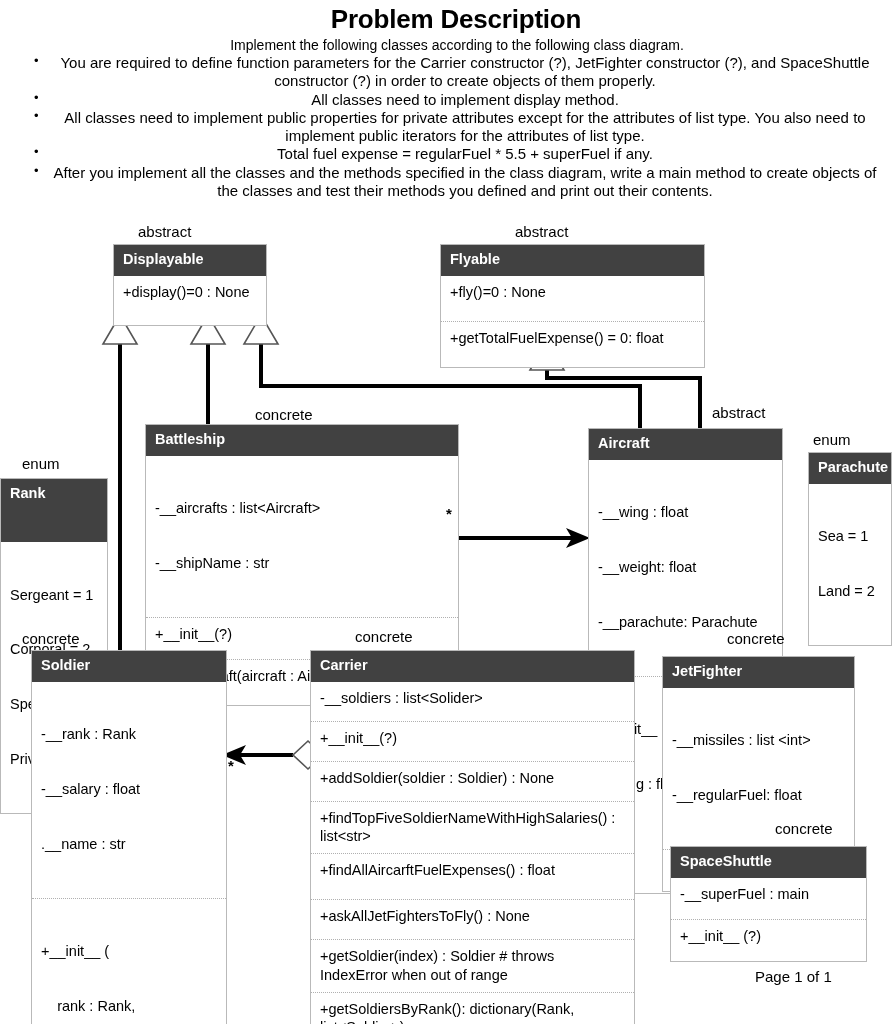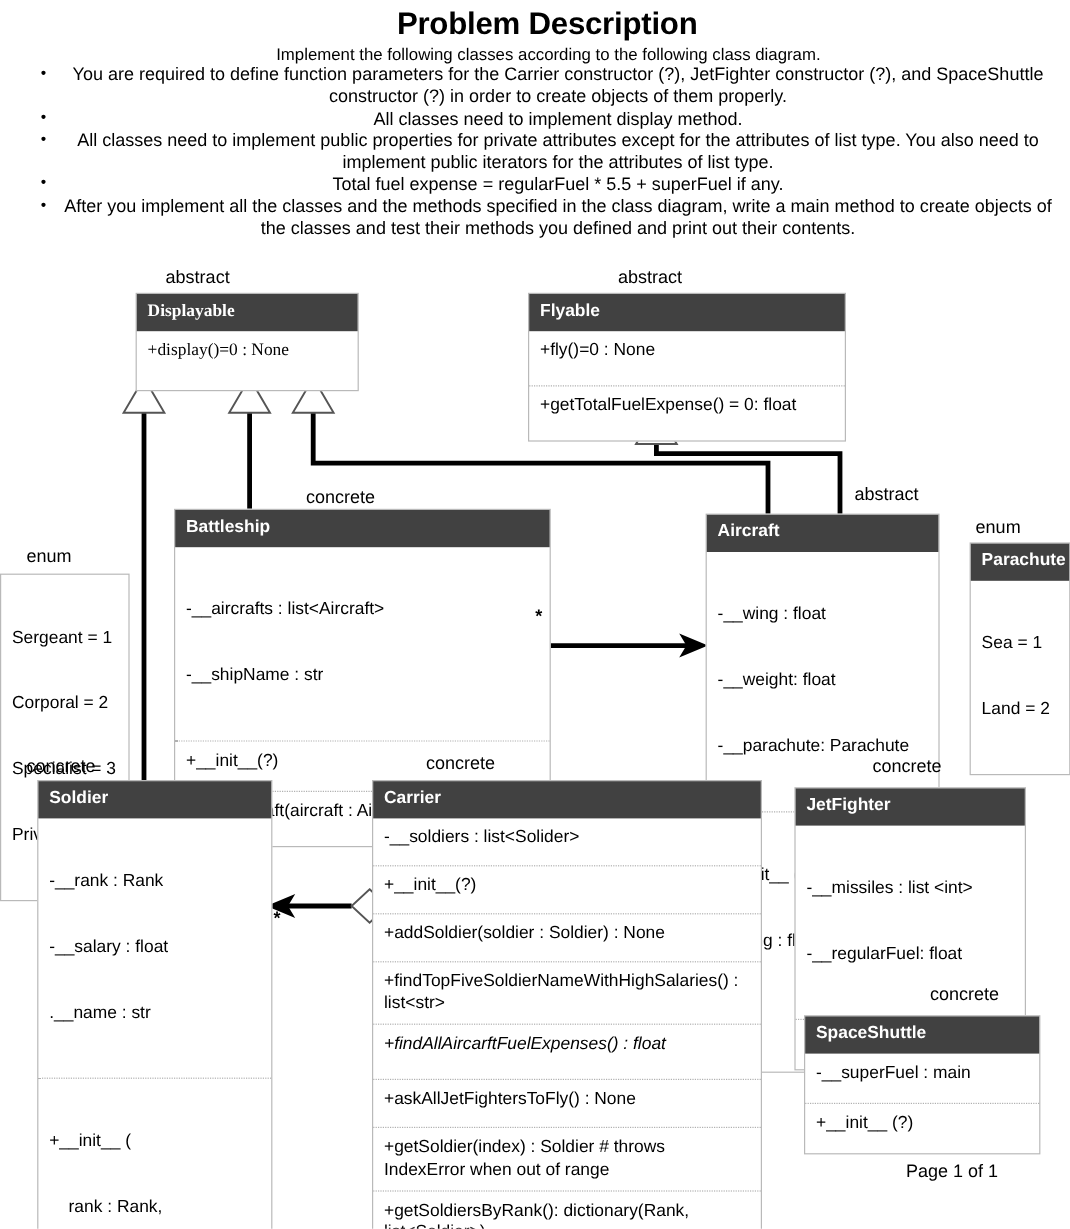--- a/index.html
+++ b/index.html
@@ -84,21 +84,21 @@
       <polygon points="308,741 323,755 308,769 293,755"></polygon>
     </g>
 
     <g fill="#000">
       <polygon points="590,538 566,528 572,538 566,548"></polygon>
       <polygon points="222,755 246,745 240,755 246,765"></polygon>
     </g>
   </svg>
 
   <div class="stereo" style="left:138px;top:223px;">abstract</div>
-  <div class="cls" style="left:113px;top:244px;width:186px;font-family:Liberation Serif, serif;">
+  <div class="cls" style="left:113px;top:244px;width:154px;">
     <div class="hdr">Displayable</div>
     <div class="cmp first" style="height:34px;">+display()=0 : None</div>
   </div>
 
   <div class="stereo" style="left:515px;top:223px;">abstract</div>
   <div class="cls" style="left:440px;top:244px;width:265px;">
     <div class="hdr">Flyable</div>
     <div class="cmp first" style="height:30px;">+fly()=0 : None</div>
     <div class="cmp" style="height:30px;">+getTotalFuelExpense() = 0: float</div>
   </div>
@@ -124,20 +124,21 @@
     </div>
     <div class="cmp">
       <div>+__init__ (</div>
       <div>    wing : float,</div>
       <div>)</div>
     </div>
   </div>
 
   <div class="stereo" style="left:22px;top:455px;">enum</div>
   <div class="cls" style="left:0px;top:478px;width:108px;">
+    <div class="hdr" style="height:48px;">Rank</div>
     <div class="cmp first">
       <div>Sergeant = 1</div>
       <div>Corporal = 2</div>
       <div>Specialist = 3</div>
       <div>Private = 4</div>
     </div>
   </div>
 
   <div class="stereo" style="left:813px;top:431px;">enum</div>
   <div class="cls" style="left:808px;top:452px;width:84px;">
@@ -166,21 +167,21 @@
 
   </div>
 
   <div class="stereo" style="left:355px;top:628px;">concrete</div>
   <div class="cls" style="left:310px;top:650px;width:325px;">
     <div class="hdr">Carrier</div>
     <div class="cmp first" style="height:24px;">-__soldiers : list&lt;Solider&gt;</div>
     <div class="cmp" style="height:24px;">+__init__(?)</div>
     <div class="cmp" style="height:24px;">+addSoldier(soldier : Soldier) : None</div>
     <div class="cmp">+findTopFiveSoldierNameWithHighSalaries() : list&lt;str&gt;</div>
-    <div class="cmp" style="height:30px;font-style:italic;">+findAllAircarftFuelExpenses() : float</div>
+    <div class="cmp" style="height:30px;">+findAllAircarftFuelExpenses() : float</div>
     <div class="cmp" style="height:24px;">+askAllJetFightersToFly() : None</div>
     <div class="cmp">+getSoldier(index) : Soldier # throws IndexError when out of range</div>
     <div class="cmp">+getSoldiersByRank(): dictionary(Rank, list&lt;Soldier&gt;)</div>
   </div>
 
   <div class="stereo" style="left:727px;top:630px;">concrete</div>
   <div class="cls" style="left:662px;top:656px;width:193px;">
     <div class="hdr">JetFighter</div>
     <div class="cmp first">
       <div>-__missiles : list &lt;int&gt;</div>

